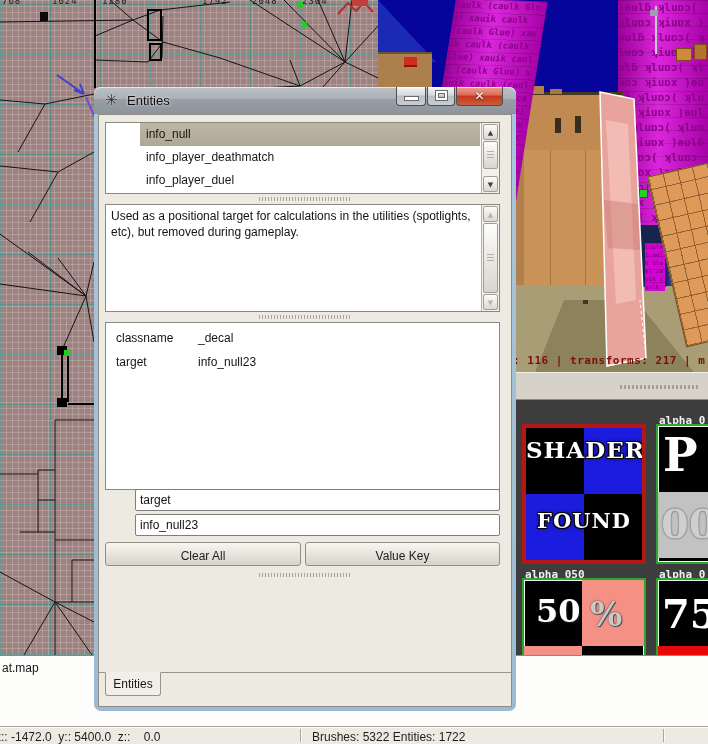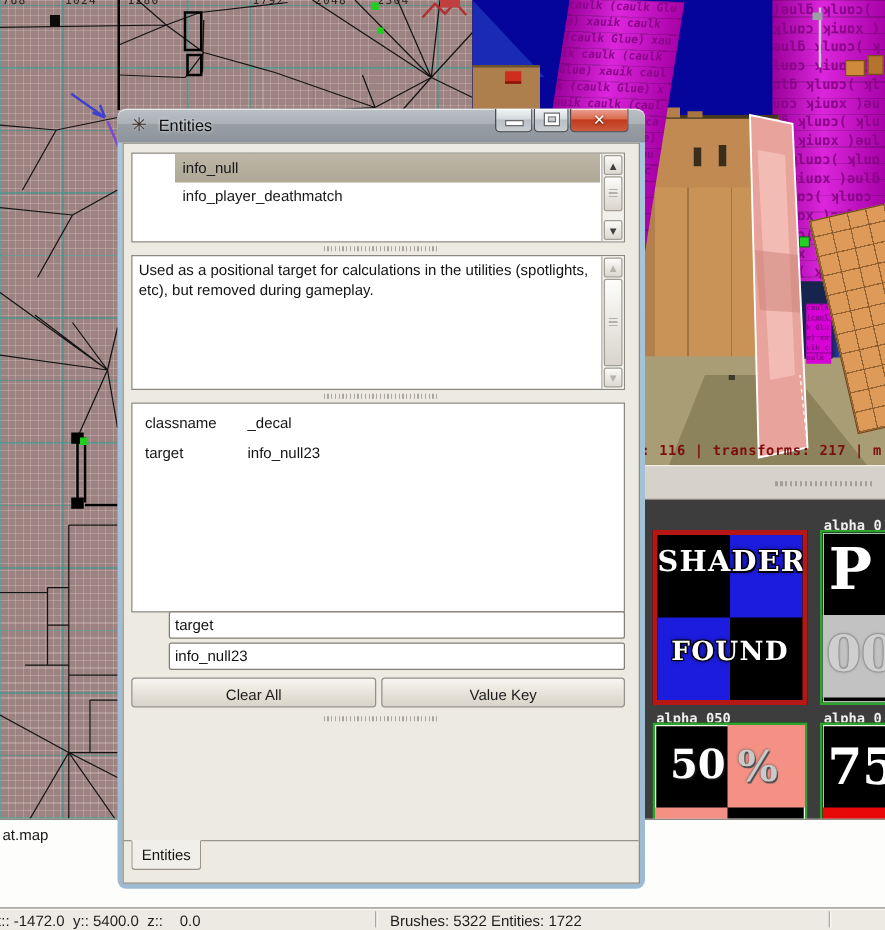--- a/index.html
+++ b/index.html
@@ -238,20 +238,21 @@
       <div class="winbtn red" style="right:13px;width:47px">
           <span class="glyph-x">✕</span>
         </div>
     </div>
 
     <div id="dlg-client">
 
       <div class="panel-white" style="top:7px;height:72px">
         <div class="lrow sel" style="top:0">info_null</div>
         <div class="lrow" style="top:23px">info_player_deathmatch</div>
+        <div class="lrow" style="top:46px">info_player_duel</div>
         <div class="vsb">
           <div class="btn arrow-dark" style="top:1px">▲</div>
           <div class="thumb" style="top:18px;height:28px">
               <span class="grip3"></span>
             </div>
           <div class="btn arrow-dark" style="bottom:1px">▼</div>
         </div>
       </div>
       <div class="splitgrip" style="top:82px"></div>
 

